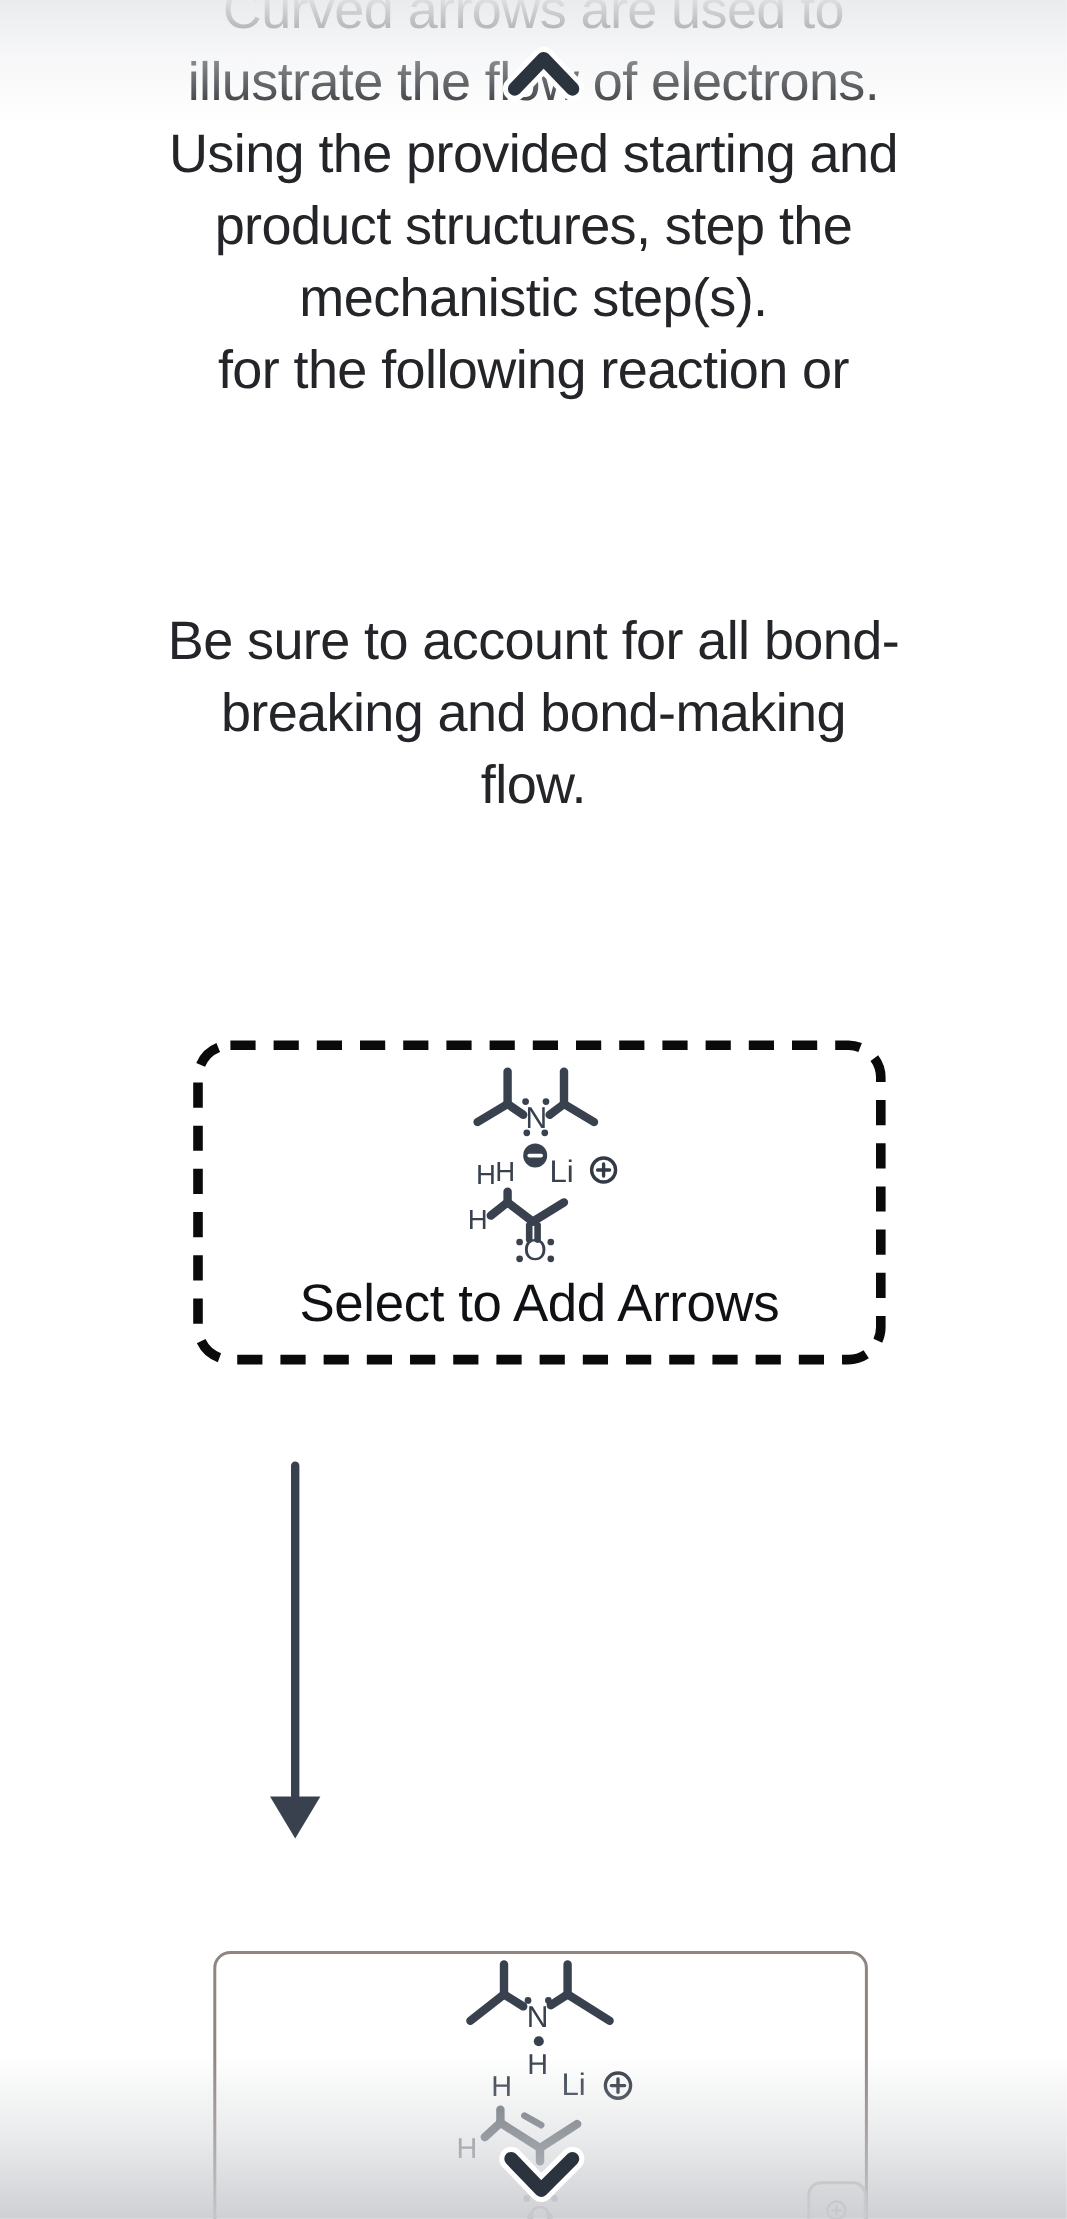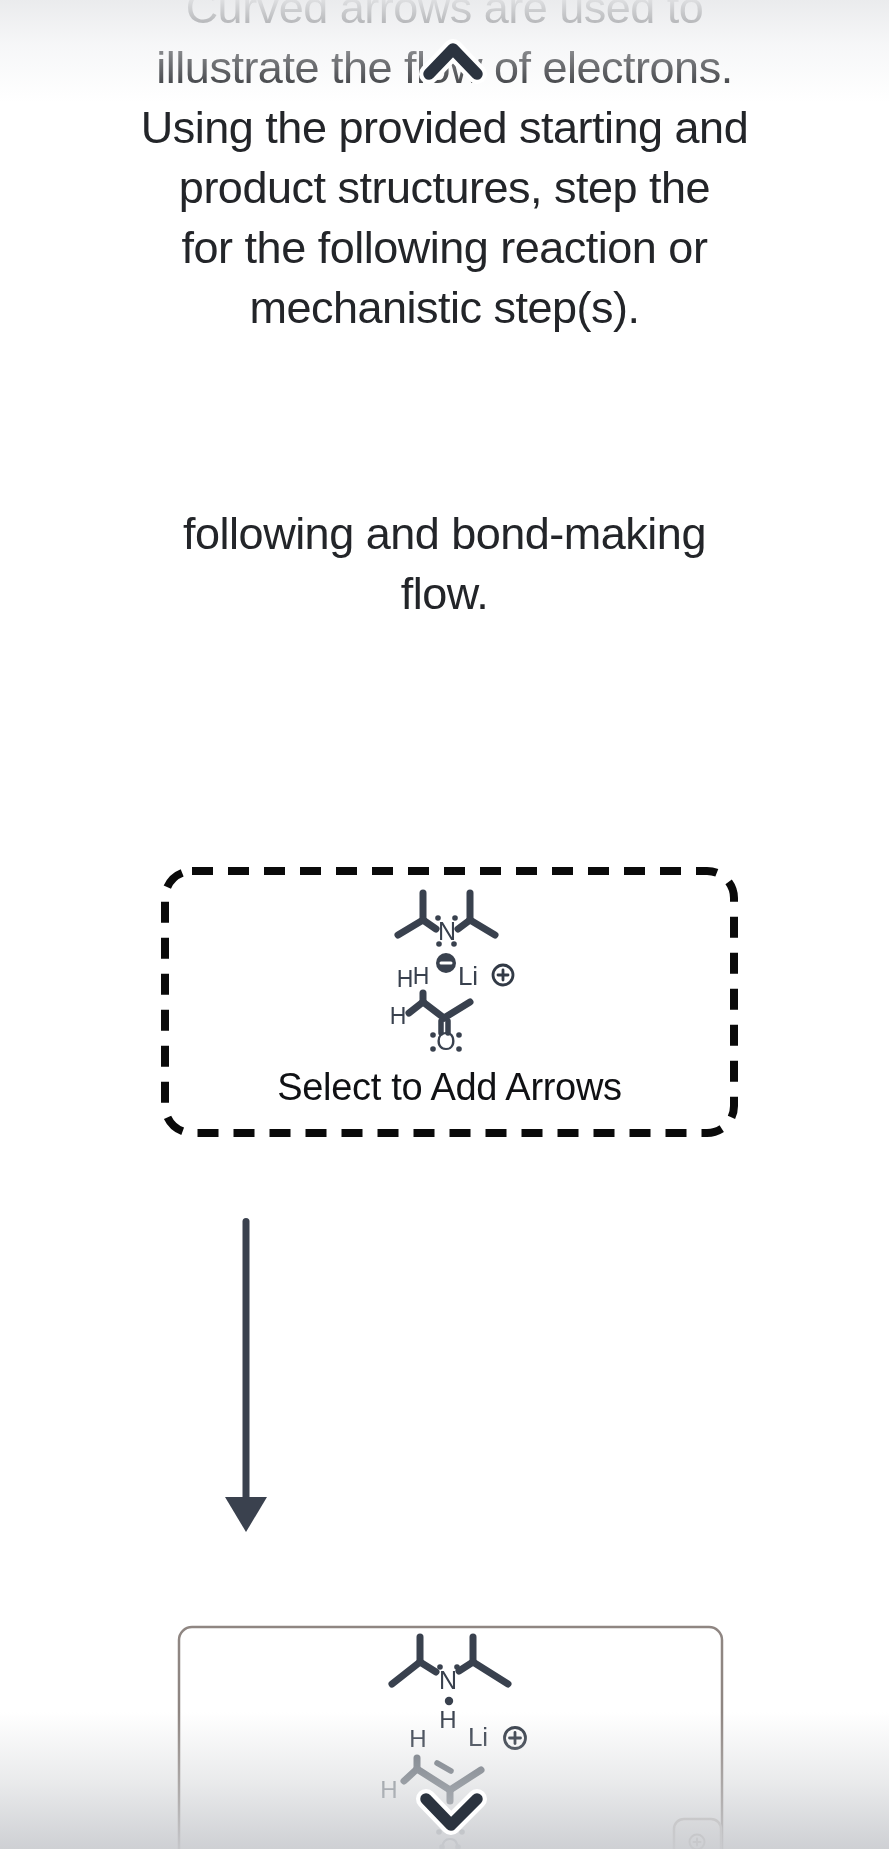--- a/index.html
+++ b/index.html
@@ -13,21 +13,21 @@
     position:absolute;left:0;width:889px;
     text-align:center;color:#232529;
     font-size:45px;line-height:60px;letter-spacing:-0.5px;
     z-index:1;
   }
   .intro{top:-22px;}
   .note{top:504px;}
   
   .hint{
     position:absolute;left:165px;top:1066px;width:569px;
-    text-align:center;color:#101114;font-size:38px;line-height:42px;
+    text-align:center;color:#101114;font-size:44px;line-height:42px;
     letter-spacing:-0.3px;z-index:2;
   }
   svg.main{position:absolute;left:0;top:0;z-index:2;}
   
   .fade-top{
     position:absolute;left:0;top:0;width:889px;height:132px;z-index:3;
     background:linear-gradient(to bottom,
       rgba(233,234,236,0.94) 0%,
       rgba(239,240,242,0.55) 34%,
       rgba(255,255,255,0) 78%);
@@ -44,25 +44,26 @@
   svg.chevrons{position:absolute;left:0;top:0;z-index:4;}
 </style>
 </head>
 <body>
 
 <div class="intro">
   <div>Curved arrows are used to</div>
   <div>illustrate the flow of electrons.</div>
   <div>Using the provided starting and</div>
   <div>product structures, step the</div>
+  <div>mechanistic step(s).</div>
   <div>for the following reaction or</div>
-  <div>mechanistic step(s).</div>
 </div>
 <div class="note">
-  <div>following and bond-making</div>
+  <div>Be sure to account for all bond-</div>
+  <div>breaking and bond-making</div>
   <div>flow.</div>
 </div>
 
 <svg class="main" width="889" height="1849" viewBox="0 0 889 1849">
 
   <rect x="165" y="871" width="569" height="262" rx="27" fill="none" stroke="#0a0a0a" stroke-width="8" stroke-dasharray="21 15"></rect>
 
   <g stroke="#39414e" stroke-width="7" stroke-linecap="round" fill="none">
     <path d="M423 893 L423 920"></path>
     <path d="M423 920 L398 935"></path>

